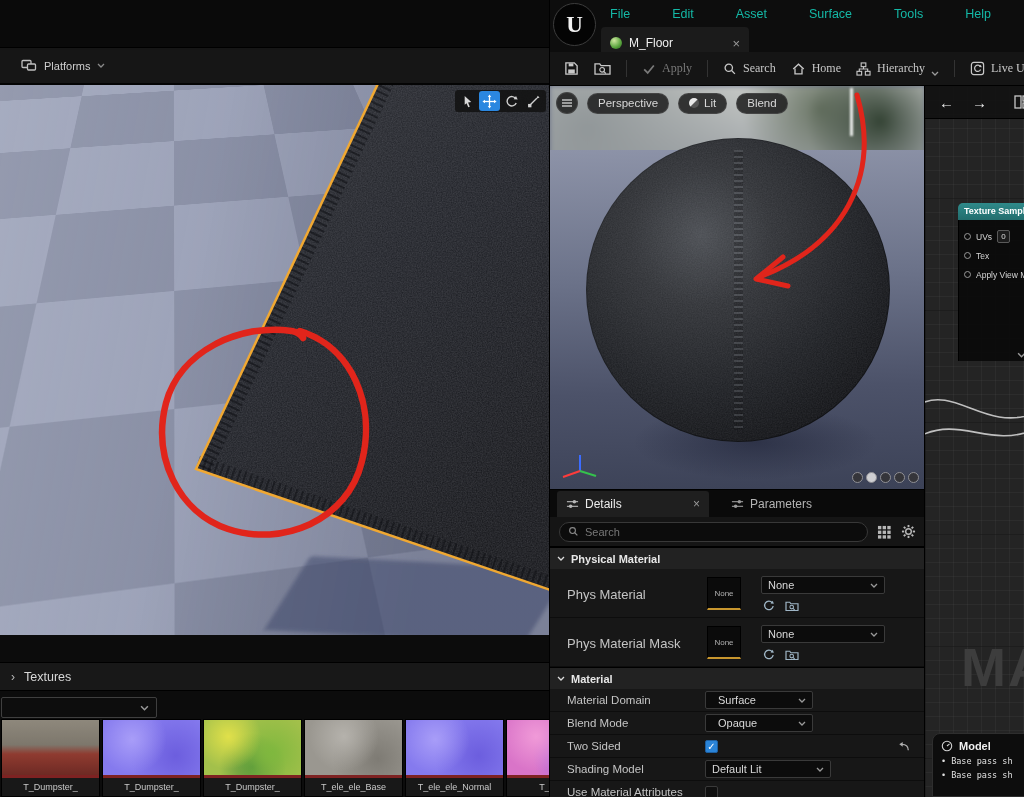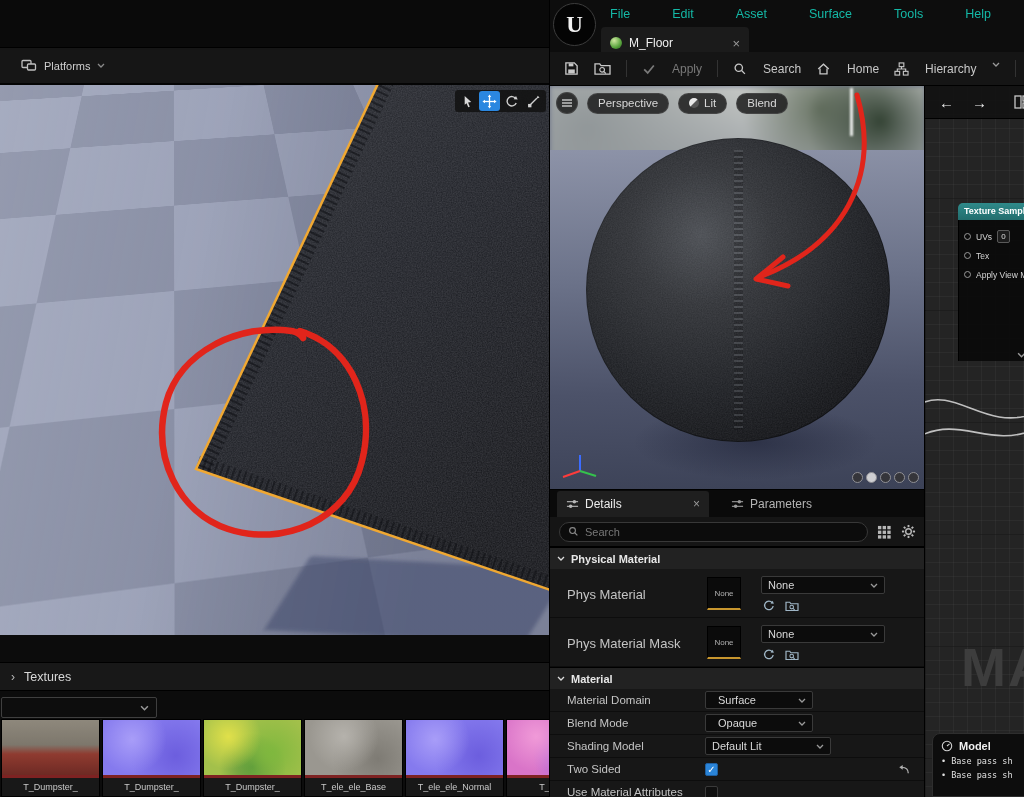--- a/index.html
+++ b/index.html
@@ -40,21 +40,21 @@
   #menu-bar{position:absolute;left:0;top:0;width:475px;height:27px;background:#0d0d0d;display:flex;align-items:center;gap:42px;padding-left:60px;font-size:12.5px;color:#14b8a6;}
   .menu-item{cursor:default;}
   #ue-logo{position:absolute;left:3px;top:3px;width:43px;height:43px;border-radius:50%;background:#040404;border:1px solid #3c3c3c;display:flex;align-items:center;justify-content:center;z-index:6;}
   #ue-logo span{font-family:"Liberation Serif",serif;font-weight:bold;font-size:23px;color:#f2f2f2;}
   #tab-bar{position:absolute;left:0;top:27px;width:475px;height:25px;background:#0d0d0d;}
   #asset-tab{position:absolute;left:51px;top:0;width:148px;height:25px;background:#1b1b1b;border-radius:4px 4px 0 0;display:flex;align-items:center;gap:7px;padding:16px 9px;}
   #asset-tab .mat-icon{width:12px;height:12px;border-radius:50%;background:radial-gradient(circle at 35% 30%, #cfe8a0, #57a33c 60%, #2c5c20);}
   #asset-tab .tab-title{font-size:12px;color:#f0f0f0;flex:1;}
   #asset-tab .tab-close{color:#9a9a9a;font-size:13px;}
   #main-toolbar{position:absolute;left:0;top:52px;width:475px;height:34px;background:#151515;border-bottom:1px solid #000;display:flex;align-items:center;gap:15px;padding-left:14px;font-size:12px;color:#c8c8c8;overflow:hidden;white-space:nowrap;}
-  .tbtn{display:flex;align-items:flex-start;gap:16px;flex:none;}
+  .tbtn{display:flex;align-items:flex-end;gap:6px;flex:none;font-family:Liberation Serif, serif;}
   .tbtn.disabled{color:#787878;}
   .tsep{width:1px;height:17px;background:#333;flex:none;}
   
   #preview-viewport{position:absolute;left:0;top:86px;width:375px;height:403px;overflow:hidden;background:#6a7188;}
   #pv-sky{position:absolute;left:0;top:0;width:375px;height:78px;background:
     radial-gradient(circle at 88% 45%, rgba(40,56,40,.9) 0%, rgba(40,56,40,0) 22%),
     radial-gradient(circle at 72% 30%, rgba(86,99,79,.8) 0%, rgba(86,99,79,0) 28%),
     radial-gradient(circle at 10% 55%, rgba(142,148,150,.9) 0%, rgba(142,148,150,0) 45%),
     linear-gradient(#c3c6c3,#9fa4a8);filter:blur(2.5px);}
   #pv-pole{position:absolute;left:300px;top:2px;width:3px;height:48px;background:#eef0ee;filter:blur(1px);}
@@ -515,37 +515,37 @@
     <div class="mrow">
       <span class="rlabel">Blend Mode</span>
       <div class="dd w108">
         <span>Opaque</span>
         <svg class="chev" width="8" height="5" viewBox="0 0 8 5">
             <polyline points="1,1 4,4 7,1" fill="none" stroke="#999" stroke-width="1.3"></polyline>
           </svg>
       </div>
     </div>
     <div class="mrow">
-      <span class="rlabel">Shading Model</span>
-      <div class="dd w126">
-        <span>Default Lit</span>
-        <svg class="chev" width="8" height="5" viewBox="0 0 8 5">
-            <polyline points="1,1 4,4 7,1" fill="none" stroke="#999" stroke-width="1.3"></polyline>
-          </svg>
-      </div>
-    </div>
-    <div class="mrow">
       <span class="rlabel">Two Sided</span>
       <span class="cbox">✓</span>
       <span class="undo">
         <svg width="12" height="11" viewBox="0 0 14 12">
             <path d="M12 10.5 C12 5.5 9 3.5 4.5 3.5" fill="none" stroke="#b0b0b0" stroke-width="1.5"></path>
             <polygon points="5.5,0.8 1.5,3.5 5.5,6.2" fill="#b0b0b0"></polygon>
           </svg>
       </span>
+    </div>
+    <div class="mrow">
+      <span class="rlabel">Shading Model</span>
+      <div class="dd w126">
+        <span>Default Lit</span>
+        <svg class="chev" width="8" height="5" viewBox="0 0 8 5">
+            <polyline points="1,1 4,4 7,1" fill="none" stroke="#999" stroke-width="1.3"></polyline>
+          </svg>
+      </div>
     </div>
     <div class="mrow">
       <span class="rlabel">Use Material Attributes</span>
       <span class="cbox" style="background:#0f0f0f;border-color:#3a3a3a;"></span>
     </div>
   </div>
 </div>
 
 <div id="graph-panel">
   <svg id="g-wires" width="100" height="711" viewBox="0 0 100 711">

